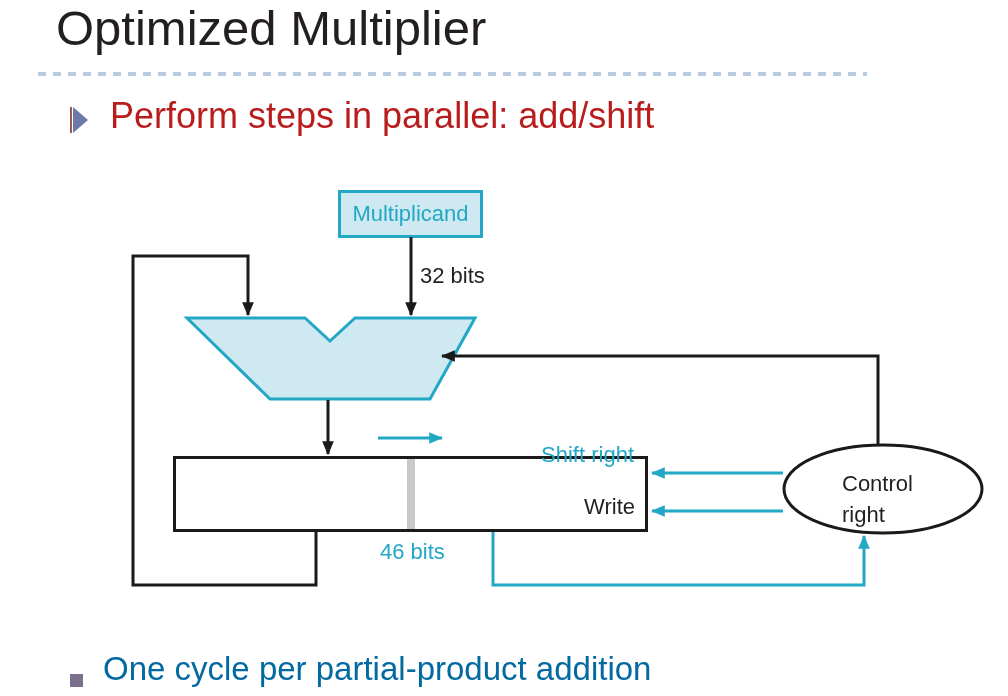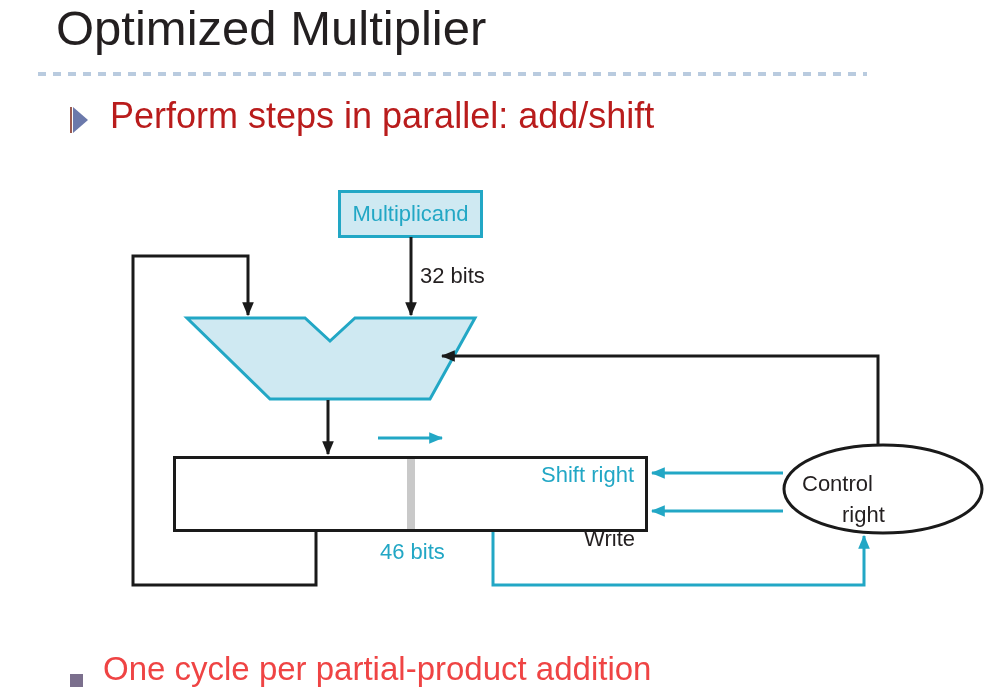--- a/index.html
+++ b/index.html
@@ -15,36 +15,36 @@
 
   
   .tri-bar{position:absolute;left:70px;top:107px;width:2px;height:26px;background:#9b5a50;}
   .tri{position:absolute;left:73px;top:107px;width:0;height:0;
        border-top:13px solid transparent;border-bottom:13px solid transparent;
        border-left:15px solid #6b79ab;}
   .b1-text{position:absolute;left:110px;top:98px;font-size:36px;line-height:1;
        color:#b91c1c;white-space:nowrap;}
   .sq{position:absolute;left:70px;top:674px;width:13px;height:13px;background:#7b6f8d;}
   .b2-text{position:absolute;left:103px;top:652px;font-size:33px;line-height:1;
-       color:#ef4444;white-space:nowrap;}
+       color:#0369a1;white-space:nowrap;}
 
   
   .diagram{position:absolute;left:0;top:0;width:1008px;height:696px;}
   svg.canvas{position:absolute;left:0;top:0;}
   .dlabel{position:absolute;font-size:22px;line-height:1;white-space:nowrap;color:#231f20;}
   .cyan{color:#22a7c5;}
   .lbl-multiplicand{left:339px;top:191px;width:143px;height:45px;
        display:flex;align-items:center;justify-content:center;}
   .lbl-32bits{left:420px;top:241px;margin-top:24px;}
   .lbl-alu{left:256px;top:359px;width:150px;text-align:center;}
   .lbl-product{left:340px;top:479px;width:150px;text-align:center;}
-  .lbl-shiftright{left:519px;top:464px;width:115px;text-align:right;}
-  .lbl-write{left:519px;top:496px;width:116px;text-align:right;margin-top:32px;}
+  .lbl-shiftright{left:519px;top:444px;width:115px;text-align:right;}
+  .lbl-write{left:519px;top:496px;width:116px;text-align:right;}
   .lbl-64bits{left:380px;top:541px;}
-  .lbl-control{left:802px;top:473px;}
+  .lbl-control{left:842px;top:473px;}
   .lbl-test{left:842px;top:504px;}
 </style>
 </head>
 <body>
 
 <div class="slide">
 
   <div class="title">Optimized Multiplier</div>
   <div class="header-rule"></div>
 

